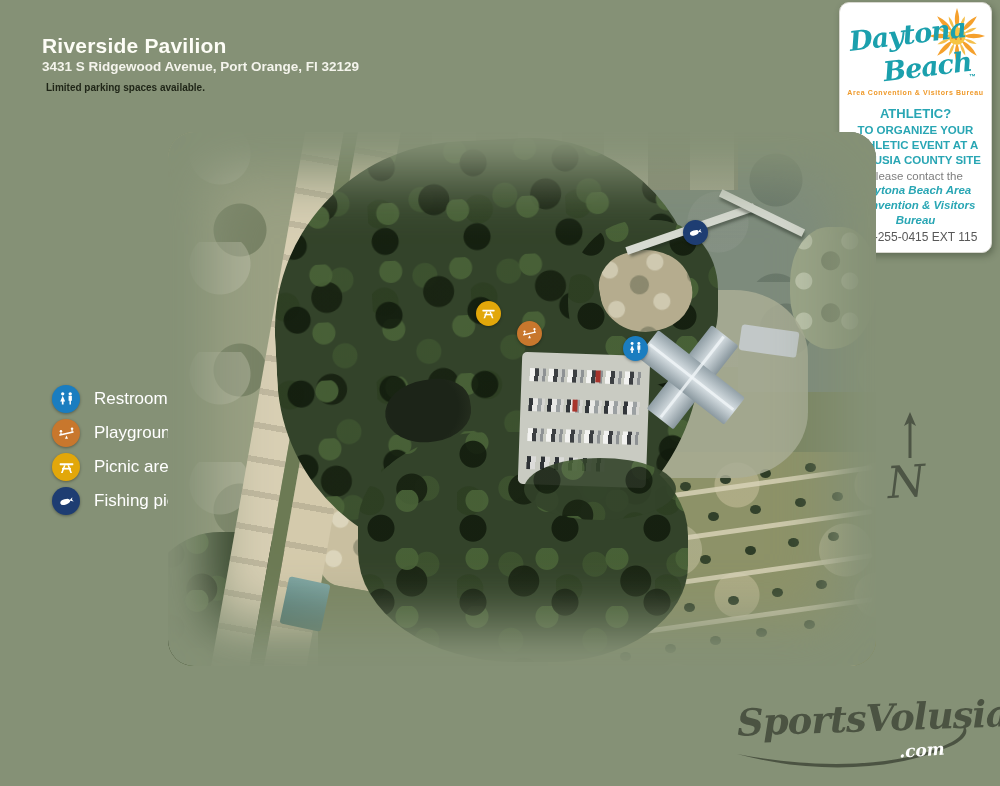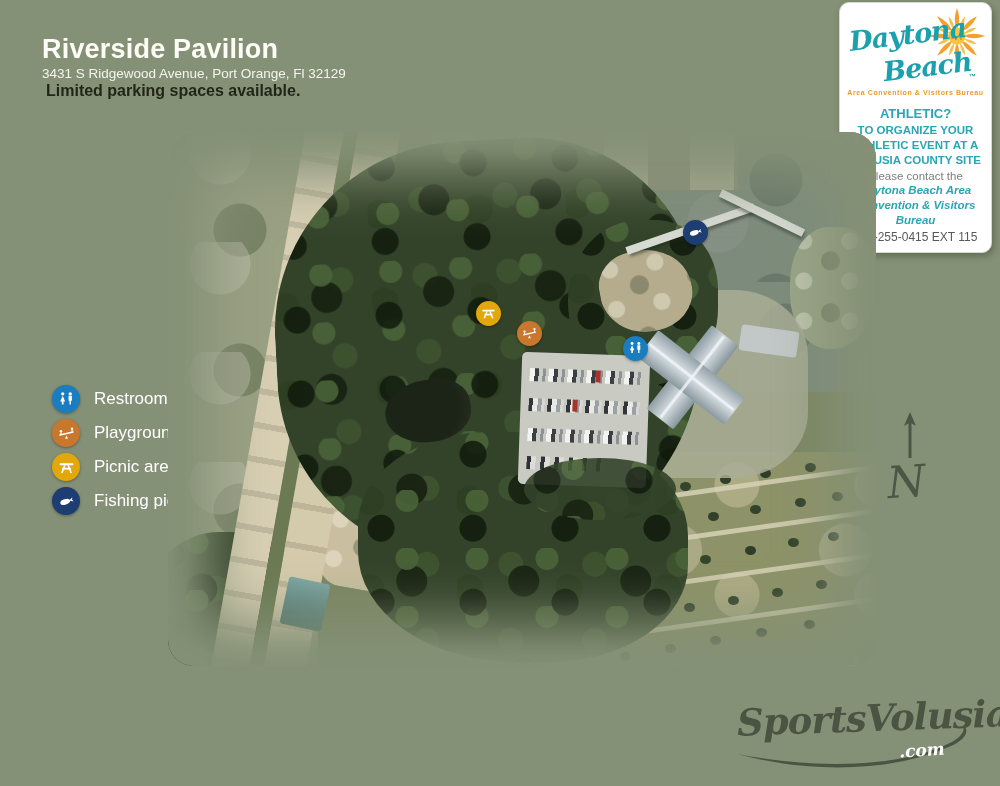--- a/index.html
+++ b/index.html
@@ -7,23 +7,23 @@
   body{
     width:1000px;height:786px;position:relative;overflow:hidden;
     background:#859176;
     font-family:"Liberation Sans", sans-serif;
     -webkit-font-smoothing:antialiased;
   }
   .abs{position:absolute;}
 
   
   .header{position:absolute;left:42px;top:34px;color:#fdfdf6;}
-  .header h1{margin:0;font-size:27px;font-weight:bold;letter-spacing:.2px;}
-  .header .address{margin-top:1px;font-size:13.5px;font-weight:normal;color:#f4f4ec;}
-  .note{position:absolute;left:46px;top:82px;font-size:16px;font-weight:bold;color:#1f2517;}
+  .header h1{margin:0;font-size:21px;font-weight:bold;letter-spacing:.2px;}
+  .header .address{margin-top:1px;font-size:13.5px;font-weight:bold;color:#f4f4ec;}
+  .note{position:absolute;left:46px;top:82px;font-size:10px;font-weight:bold;color:#1f2517;}
 
   
   .card{
     position:absolute;left:839px;top:2px;width:153px;
     background:#fff;border-radius:10px;border:1px solid #d8d8d0;
     box-shadow:2px 3px 7px rgba(40,50,35,.4);
     padding:6px 7px 8px 7px;text-align:center;box-sizing:border-box;
   }
   .logo{position:relative;height:92px;}
   .logo .word1,.logo .word2{

